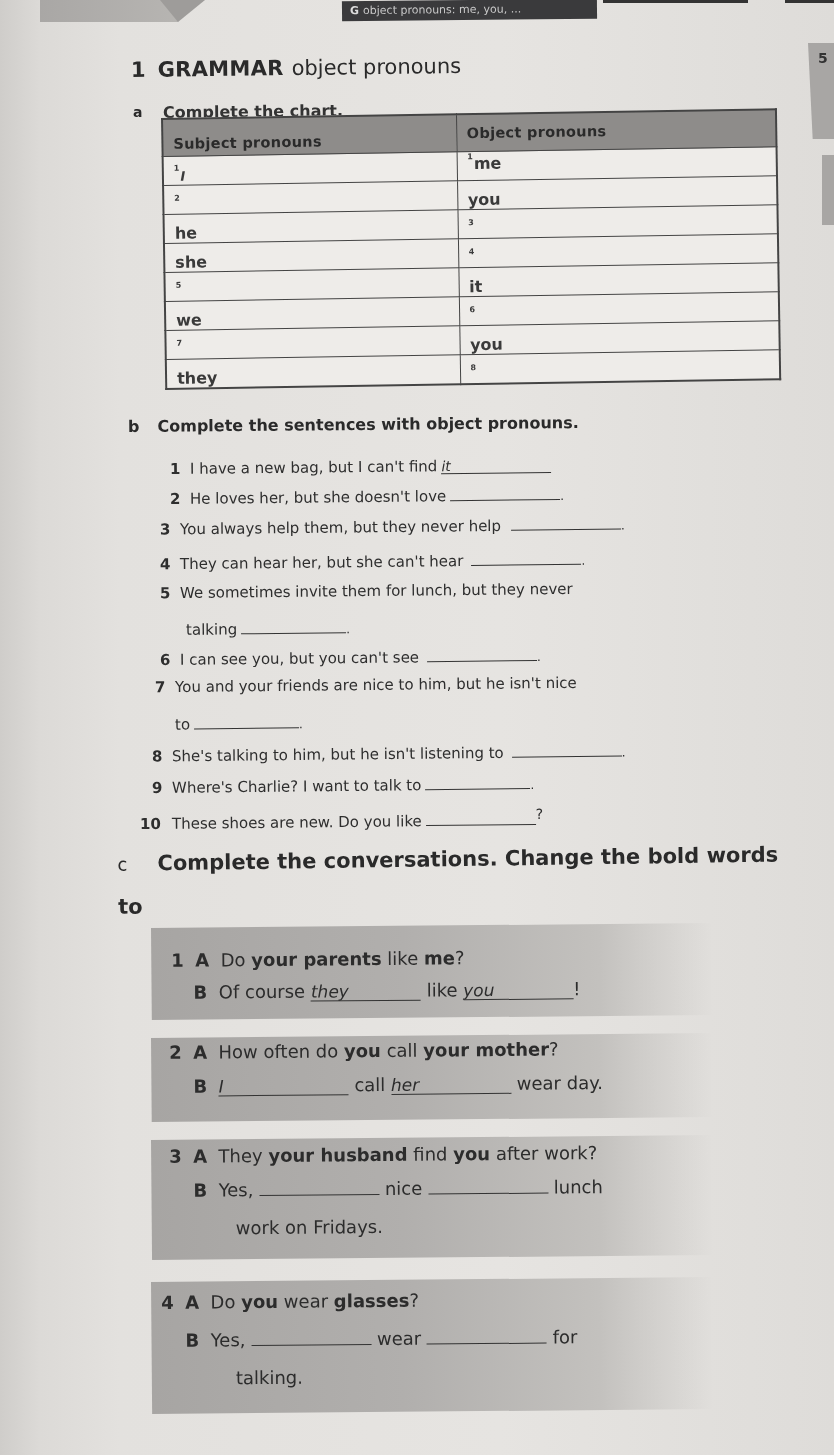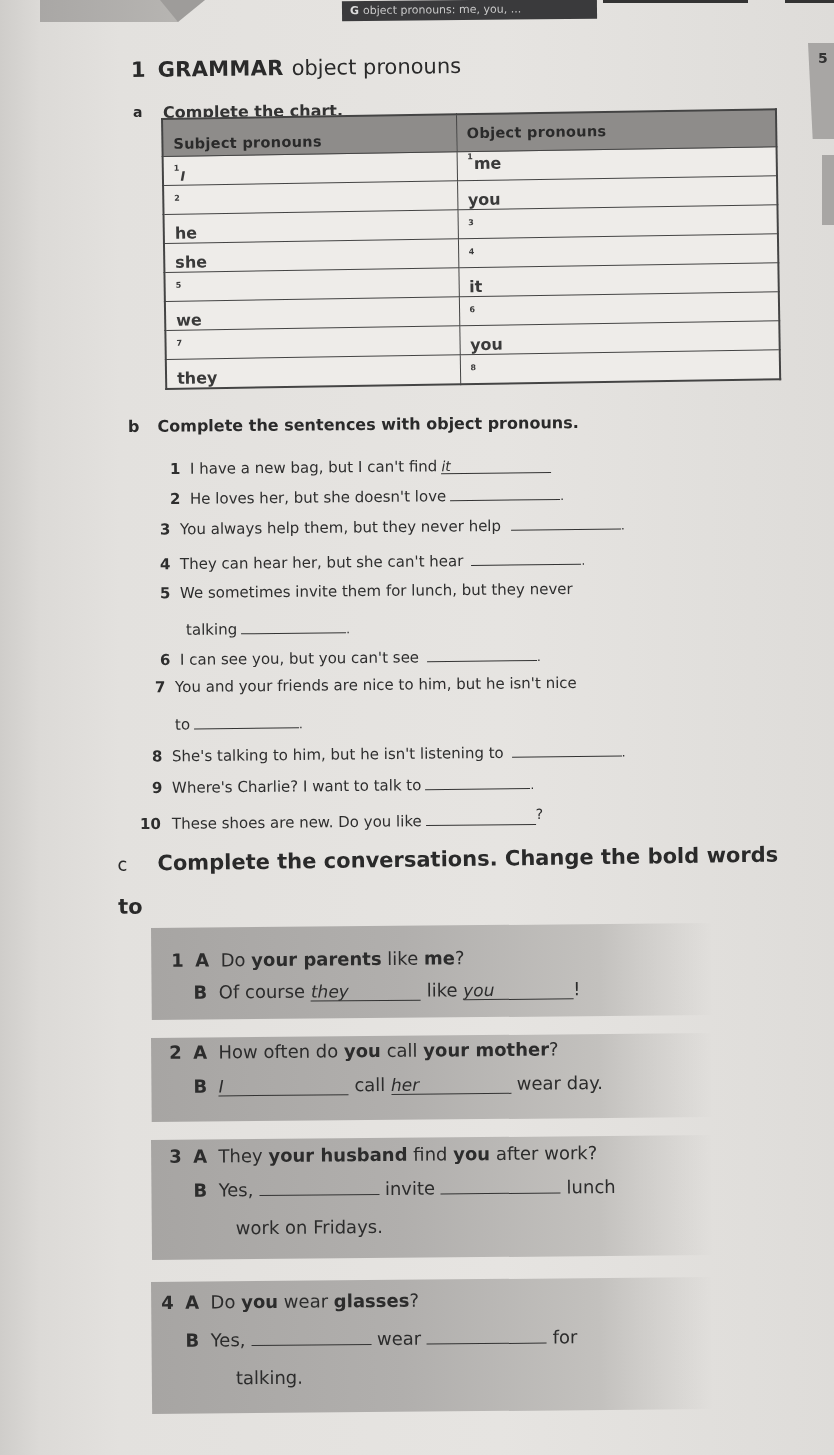--- a/index.html
+++ b/index.html
@@ -246,21 +246,21 @@
   <div class="row" style="left:42px;top:38px;">
     <span class="who">B</span>&nbsp;&nbsp;<span class="blank" style="width:130px;">I</span> <span>call</span> <span class="blank" style="width:120px;">her</span> <span>wear day.</span>
   </div>
 </div>
 
 <div class="conv" style="top:1140px;height:120px;">
   <div class="row" style="left:18px;top:6px;">
     <span class="num">3</span>&nbsp;&nbsp;<span class="who">A</span>&nbsp;&nbsp;<span>They</span> <b>your husband</b> <span>find</span> <b>you</b> <span>after work?</span>
   </div>
   <div class="row" style="left:42px;top:38px;">
-    <span class="who">B</span>&nbsp;&nbsp;<span>Yes,</span> <span class="blank" style="width:120px;"></span> <span>invite</span> <span class="blank" style="width:120px;"></span> <span>lunch</span>
+    <span class="who">B</span>&nbsp;&nbsp;<span>Yes,</span> <span class="blank" style="width:120px;"></span> <span>nice</span> <span class="blank" style="width:120px;"></span> <span>lunch</span>
   </div>
   <div class="row" style="left:84px;top:78px;">work on Fridays.</div>
 </div>
 
 <div class="conv" style="top:1282px;height:132px;">
   <div class="row" style="left:10px;top:10px;">
     <span class="num">4</span>&nbsp;&nbsp;<span class="who">A</span>&nbsp;&nbsp;<span>Do</span> <b>you</b> <span>wear</span> <b>glasses</b><span>?</span>
   </div>
   <div class="row" style="left:34px;top:46px;">
     <span class="who">B</span>&nbsp;&nbsp;<span>Yes,</span> <span class="blank" style="width:120px;"></span> <span>wear</span> <span class="blank" style="width:120px;"></span> <span>for</span>

